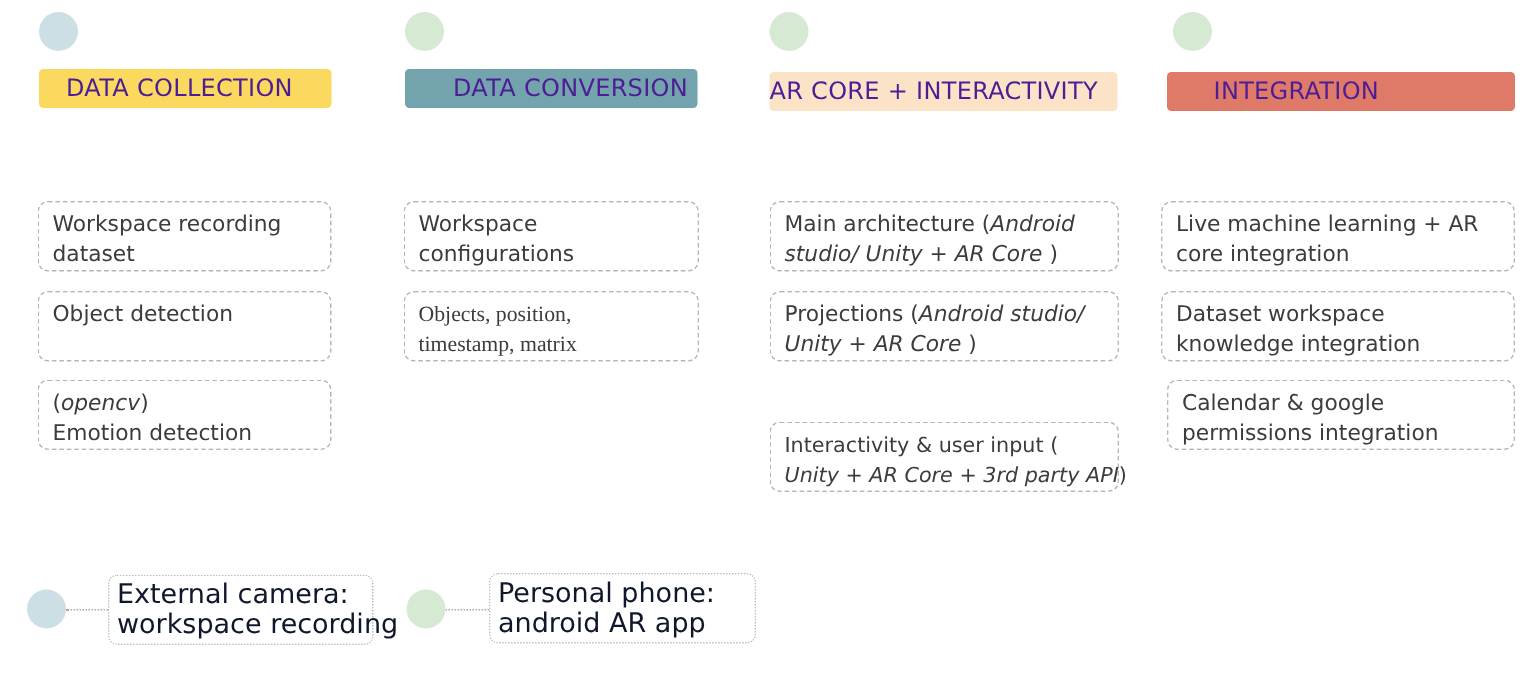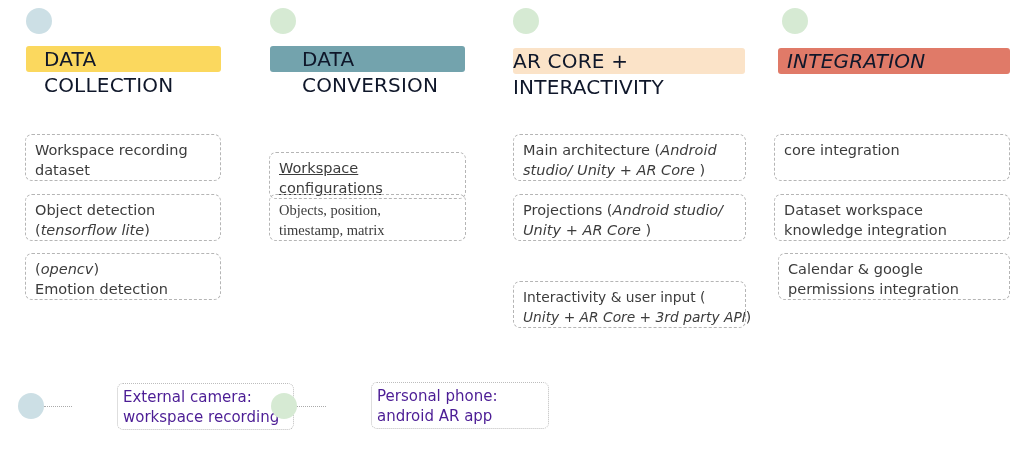--- a/index.html
+++ b/index.html
@@ -3,65 +3,64 @@
 <meta charset="utf-8">
 <style>
   html, body { margin: 0; padding: 0; background: #ffffff; }
   body {
     width: 1024px; height: 455px; position: relative; overflow: hidden;
     font-family: "DejaVu Sans", sans-serif; color: #3a3a3a;
   }
   .dot { position: absolute; width: 26px; height: 26px; border-radius: 50%; }
   .header {
     position: absolute; height: 26px; border-radius: 3px;
-    font-size: 20px; line-height: 26px; color: #0f172a; letter-spacing: 0.2px;
+    font-size: 16px; line-height: 26px; color: #4c1d95; letter-spacing: 0.2px;
     box-sizing: border-box;
   }
   .card {
     position: absolute; box-sizing: border-box;
     border: 1.5px dashed #b5b5b5; border-radius: 7px;
     font-size: 14.5px; line-height: 19.5px; color: #3c3c3c;
     padding: 6px 0 0 9px; white-space: nowrap;
   }
   .card i { font-style: italic; }
   .legend-box {
     position: absolute; box-sizing: border-box;
     border: 1.5px dotted #bdbdbd; border-radius: 6px;
-    font-size: 15px; line-height: 20px; color: #4c1d95;
-    padding: 3px 0 0 5px; white-space: nowrap; margin-left: 45px;
+    font-size: 18px; line-height: 20px; color: #0f172a;
+    padding: 3px 0 0 5px; white-space: nowrap;
   }
   .connector { position: absolute; border-top: 1.5px dotted #aaa; height: 0; }
 </style>
 </head>
 <body>
 
 <div class="dot" style="left:26px; top:8px; background:#ccdfe5;"></div>
 <div class="dot" style="left:270px; top:8px; background:#d6ead3;"></div>
 <div class="dot" style="left:513px; top:8px; background:#d6ead3;"></div>
 <div class="dot" style="left:782px; top:8px; background:#d6ead3;"></div>
 
 <div class="header" style="left:26px; top:46px; width:195px; background:#fbd85e; padding-left:18px;">DATA COLLECTION</div>
 <div class="header" style="left:270px; top:46px; width:195px; background:#73a3ad; padding-left:32px;">DATA CONVERSION</div>
 <div class="header" style="left:513px; top:48px; width:232px; background:#fbe3c8; padding-left:0;">AR CORE + INTERACTIVITY</div>
-<div class="header" style="left:778px; top:48px; width:232px; background:#e07a68; padding-left:9px;font-style:italic;">INTEGRATION</div>
+<div class="header" style="left:778px; top:48px; width:232px; background:#e07a68; padding-left:31px;">INTEGRATION</div>
 
 <div class="card" style="left:25px; top:134px; width:196px; height:47px;">
   <div>Workspace recording</div>
   <div>dataset</div>
 </div>
 <div class="card" style="left:25px; top:194px; width:196px; height:47px;">
   <div>Object detection</div>
-  <div><span>(</span><i>tensorflow lite</i><span>)</span></div>
 </div>
 <div class="card" style="left:25px; top:253px; width:196px; height:47px;">
   <div><span>(</span><i>opencv</i><span>)</span></div>
   <div>Emotion detection</div>
 </div>
 
-<div class="card" style="left:269px; top:152px; width:197px; height:47px;text-decoration:underline;">
+<div class="card" style="left:269px; top:134px; width:197px; height:47px;">
   <div>Workspace</div>
   <div>configurations</div>
 </div>
 <div class="card" style="left:269px; top:194px; width:197px; height:47px;font-family:Liberation Serif, serif;">
   <div>Objects, position,</div>
   <div>timestamp, matrix</div>
 </div>
 
 <div class="card" style="left:513px; top:134px; width:233px; height:47px;">
   <div><span>Main architecture (</span><i>Android</i></div>
@@ -70,20 +69,21 @@
 <div class="card" style="left:513px; top:194px; width:233px; height:47px;">
   <div><span>Projections (</span><i>Android studio/</i></div>
   <div><i>Unity + AR Core</i><span> )</span></div>
 </div>
 <div class="card" style="left:513px; top:253px; width:233px; height:47px; font-size:13.8px;margin-top:28px;">
   <div><span>Interactivity &amp; user input (</span></div>
   <div><i>Unity + AR Core  + 3rd party API</i><span>)</span></div>
 </div>
 
 <div class="card" style="left:774px; top:134px; width:236px; height:47px;">
+  <div>Live machine learning + AR</div>
   <div>core integration</div>
 </div>
 <div class="card" style="left:774px; top:194px; width:236px; height:47px;">
   <div>Dataset workspace</div>
   <div>knowledge integration</div>
 </div>
 <div class="card" style="left:778px; top:253px; width:232px; height:47px;">
   <div>Calendar &amp; google</div>
   <div>permissions integration</div>
 </div>

